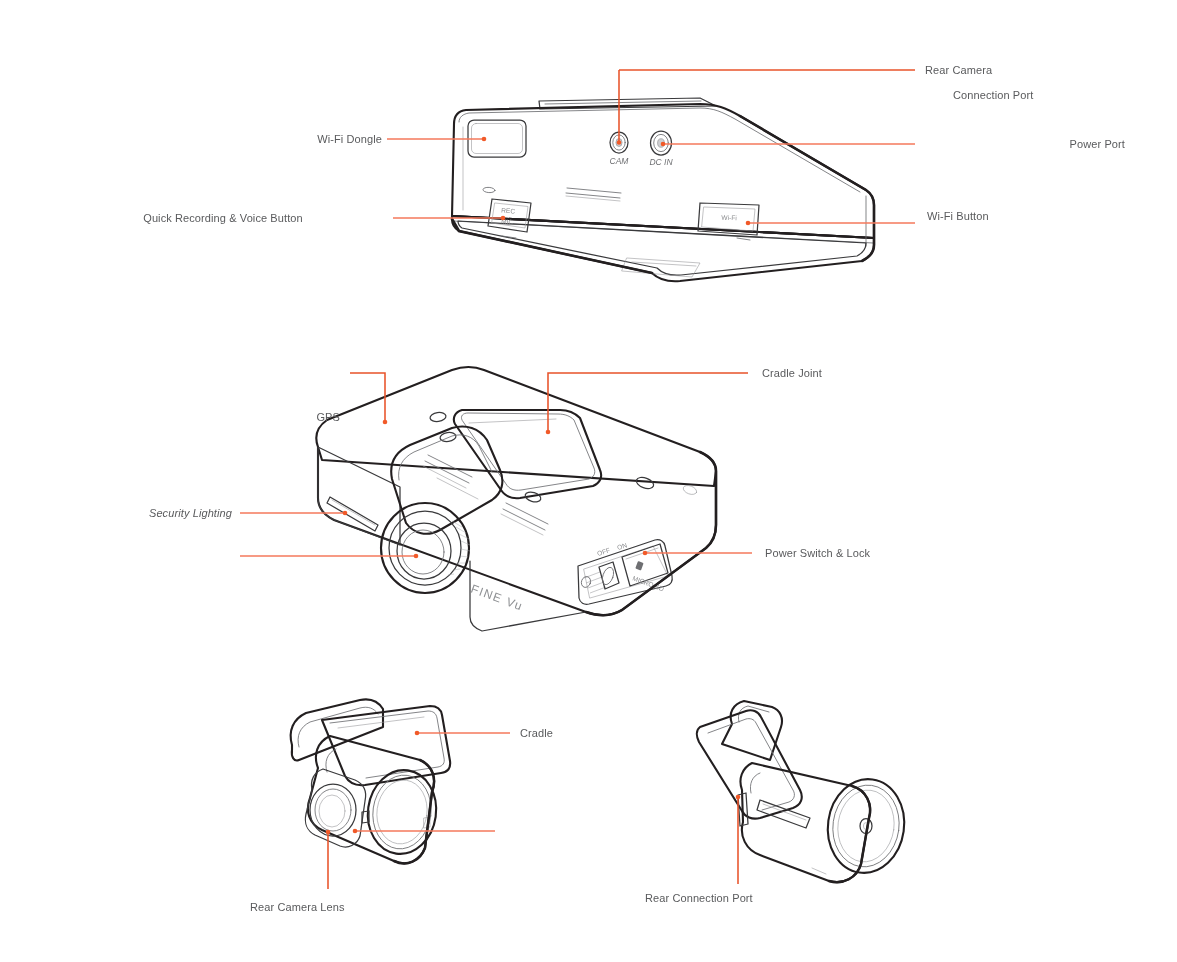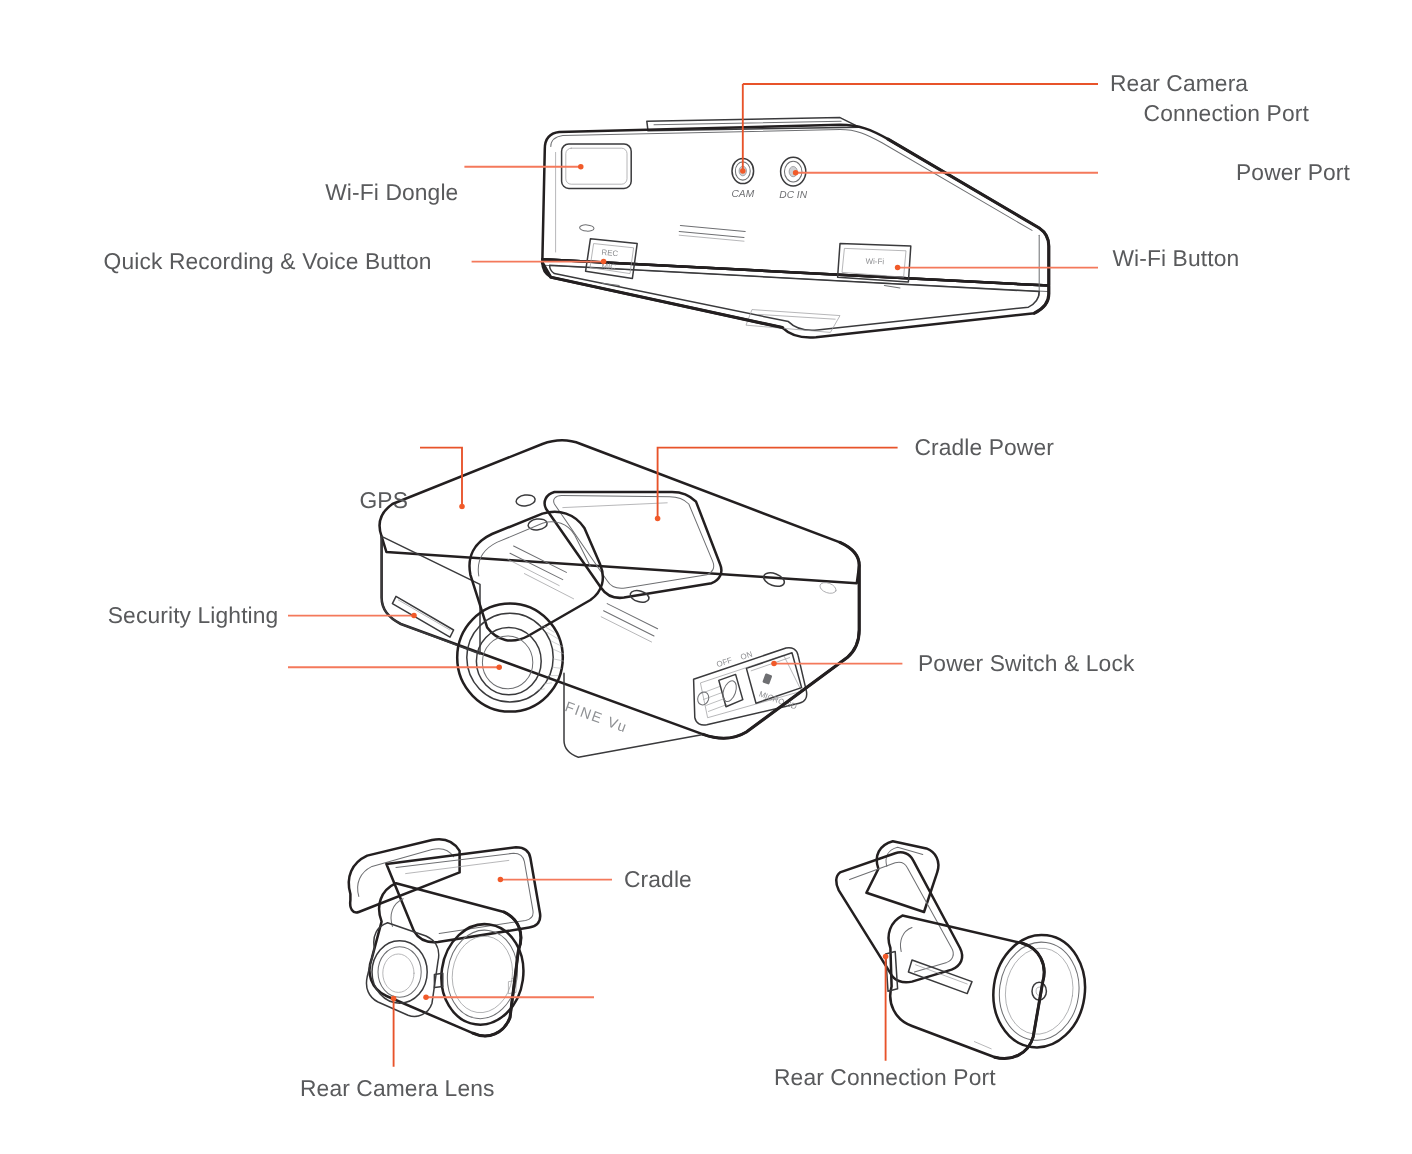--- a/index.html
+++ b/index.html
@@ -6,21 +6,21 @@
   body{
     width:1177px;height:962px;position:relative;overflow:hidden;
     font-family:"Liberation Sans","DejaVu Sans",sans-serif;
     -webkit-font-smoothing:antialiased;
   }
   #stage{position:absolute;left:0;top:0;width:1177px;height:962px;}
   svg.artwork{position:absolute;left:0;top:0;width:1177px;height:962px;overflow:visible;}
   .lbl{
     position:absolute;
     color:#595A5C;
-    font-size:19px;
+    font-size:11px;
     line-height:25px;
     white-space:pre;
     letter-spacing:0.1px;
   }
   .lbl.r{text-align:right;}
   .lbl.l{text-align:left;}
   
   .outl{fill:none;stroke:#231F20;stroke-width:2.1;stroke-linejoin:round;stroke-linecap:round;}
   .outl-m{fill:none;stroke:#3A3A3C;stroke-width:1.25;stroke-linejoin:round;stroke-linecap:round;}
   .outl-t{fill:none;stroke:#6E6F72;stroke-width:0.85;stroke-linejoin:round;stroke-linecap:round;}
@@ -420,36 +420,36 @@
 
       <path d="M852 786 C866 790 873 804 869 818 L861 864 C857 878 843 885 829 881" fill="none" stroke="#231F20" stroke-width="2.5" stroke-linecap="round"></path>
     </g>
 
     <g>
       <path class="lead-d" d="M738 797 L738 884"></path>
       <circle class="dot" cx="738" cy="797" r="2.3"></circle>
     </g>
   </svg>
 
-  <div class="lbl r" style="left:147px;top:127px;width:235px;margin-top:22px;">Wi-Fi Dongle</div>
+  <div class="lbl r" style="left:147px;top:127px;width:235px;">Wi-Fi Dongle</div>
 
   <div class="lbl r" style="left:60px;top:206px;width:326px;text-align:center;">Quick Recording &amp; Voice Button</div>
 
   <div class="lbl l" style="left:925px;top:58px;width:250px;">Rear Camera</div>
   <div class="lbl l" style="left:907px;top:83px;width:250px;margin-left:46px;">Connection Port</div>
 
   <div class="lbl l" style="left:925px;top:132px;width:200px;text-align:right;">Power Port</div>
 
   <div class="lbl l" style="left:927px;top:204px;width:200px;">Wi-Fi Button</div>
 
   <div class="lbl r" style="left:210px;top:361px;width:130px;margin-top:44px;">GPS</div>
 
-  <div class="lbl l" style="left:762px;top:361px;width:220px;">Cradle Power</div>
-
-  <div class="lbl r" style="left:20px;top:501px;width:212px;">Security Lighting</div>
+  <div class="lbl l" style="left:762px;top:361px;width:220px;">Cradle Joint</div>
+
+  <div class="lbl r" style="left:20px;top:501px;width:212px;font-style:italic;">Security Lighting</div>
 
 
   <div class="lbl l" style="left:765px;top:541px;width:260px;">Power Switch &amp; Lock</div>
 
   <div class="lbl l" style="left:520px;top:721px;width:180px;">Cradle</div>
 
 
   <div class="lbl l" style="left:250px;top:895px;width:260px;">Rear Camera Lens</div>
 
   <div class="lbl l" style="left:645px;top:886px;width:300px;">Rear Connection Port</div>

